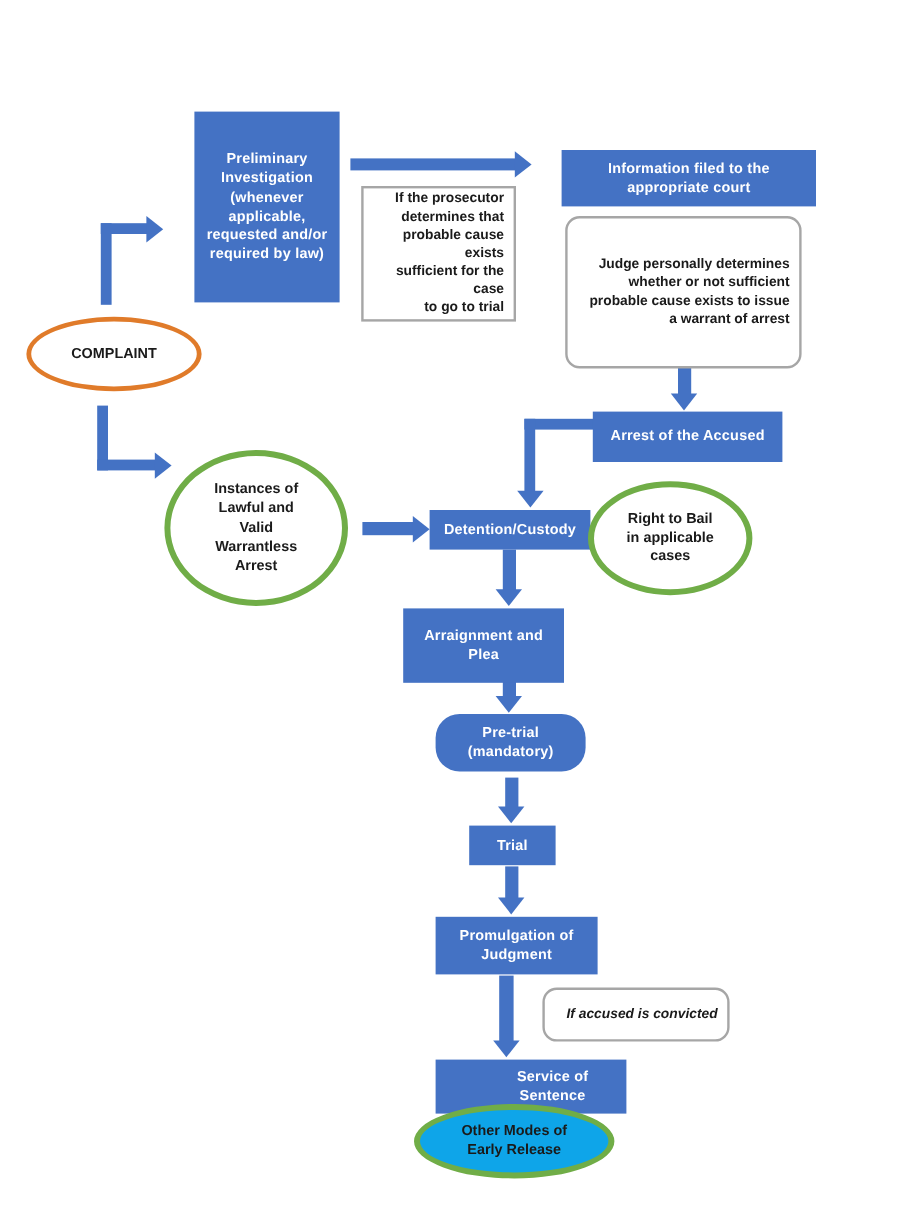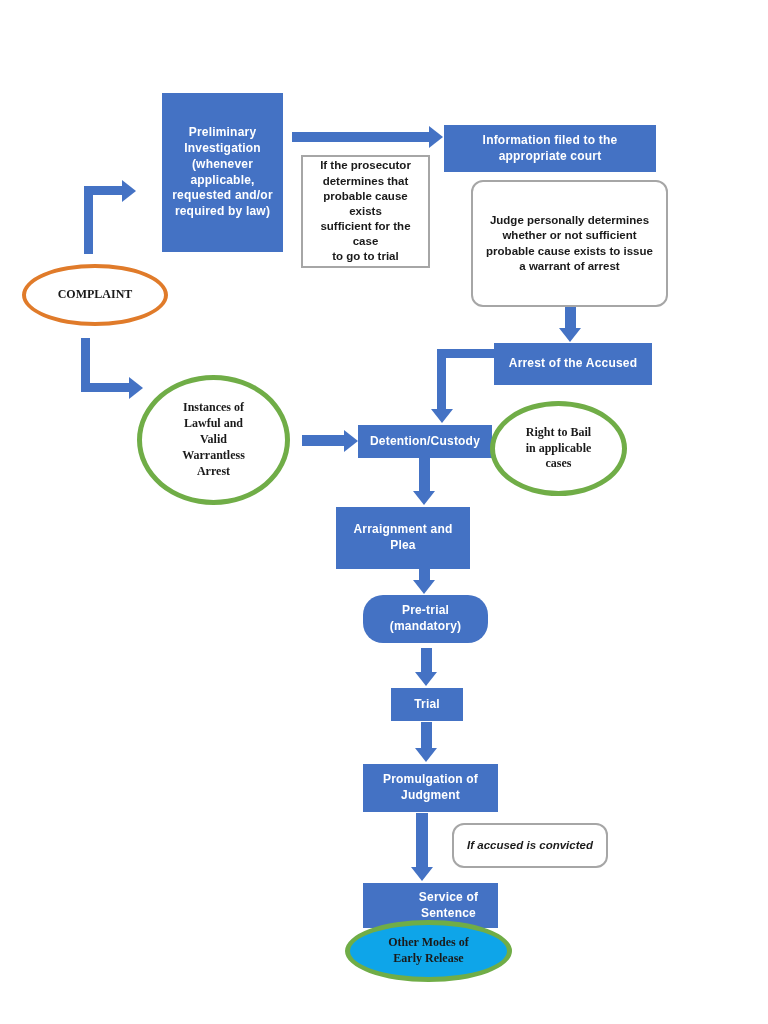--- a/index.html
+++ b/index.html
@@ -35,37 +35,38 @@
     font-size: 12px;
     letter-spacing: .2px;
   }
   
   .box-note {
     background: #ffffff;
     border: 2px solid #A6A6A6;
     color: #1a1a1a;
     font-weight: bold;
     font-size: 11.5px;
+    text-align: right;
   }
   .box-note.rounded { border-radius: 12px; }
   .box-note.square  { border-radius: 0; }
 
   
   .ellipse {
     background: transparent;
     border-radius: 50%;
     color: #1a1a1a;
     font-weight: bold;
     font-size: 12px;
   }
   .ellipse.orange { border: 4px solid #E07B2A; }
   .ellipse.green  { border: 5px solid #70AD47; }
 
   .label { display: block; width: 100%; padding: 0 6px; box-sizing: border-box; }
-  .ellipse .label { padding: 0 14px; font-family: Liberation Serif, serif; }
+  .ellipse .label { padding: 0 14px; }
   .box-note .label { padding: 0 8px; }
 
   
   .arrow { position: absolute; }
   .arrow .shaft { position: absolute; background: #4472C4; }
   .arrow .head  { position: absolute; width: 0; height: 0; }
   .head.down  { border-left: 11px solid transparent; border-right: 11px solid transparent; border-top: 14px solid #4472C4; }
   .head.right { border-top: 11px solid transparent; border-bottom: 11px solid transparent; border-left: 14px solid #4472C4; }
 
   .z-top { z-index: 5; }
@@ -136,21 +137,21 @@
   </div>
 
   <div class="node box-blue z-mid" style="left:162px; top:93px; width:121px; height:159px;">
     <span class="label">Preliminary<br>Investigation<br>(whenever<br>applicable,<br>requested and/or<br>required by law)</span>
   </div>
 
   <div class="node box-note square z-mid" style="left:301px; top:155px; width:129px; height:113px;">
     <span class="label">If the prosecutor<br>determines that<br>probable cause exists<br>sufficient for the case<br>to go to trial</span>
   </div>
 
-  <div class="node box-blue z-mid" style="left:444px; top:125px; width:212px; height:47px;">
+  <div class="node box-blue z-mid" style="left:468px; top:125px; width:212px; height:47px;">
     <span class="label">Information filed to the<br>appropriate court</span>
   </div>
 
   <div class="node box-note rounded z-mid" style="left:471px; top:180px; width:197px; height:127px;">
     <span class="label">Judge personally determines<br>whether or not sufficient<br>probable cause exists to issue<br>a warrant of arrest</span>
   </div>
 
   <div class="node ellipse orange z-top" style="left:22px; top:264px; width:146px; height:62px;">
     <span class="label">COMPLAINT</span>
   </div>
@@ -184,21 +185,21 @@
   </div>
 
   <div class="node box-blue z-mid" style="left:363px; top:764px; width:135px; height:48px;">
     <span class="label">Promulgation of<br>Judgment</span>
   </div>
 
   <div class="node box-note rounded z-mid" style="left:452px; top:823px; width:156px; height:45px;font-style:italic;">
     <span class="label">If accused is convicted</span>
   </div>
 
-  <div class="node box-blue z-mid" style="left:363px; top:883px; width:135px; height:45px;padding-left:36px;">
+  <div class="node box-blue z-mid" style="left:363px; top:883px; width:159px; height:45px;padding-left:36px;">
     <span class="label">Service of Sentence</span>
   </div>
 
   <div class="node ellipse green z-top" style="left:345px; top:920px; width:167px; height:62px; background:#0ea5e9;">
     <span class="label">Other Modes of<br>Early Release</span>
   </div>
 
 </div>
 
 </body></html>

